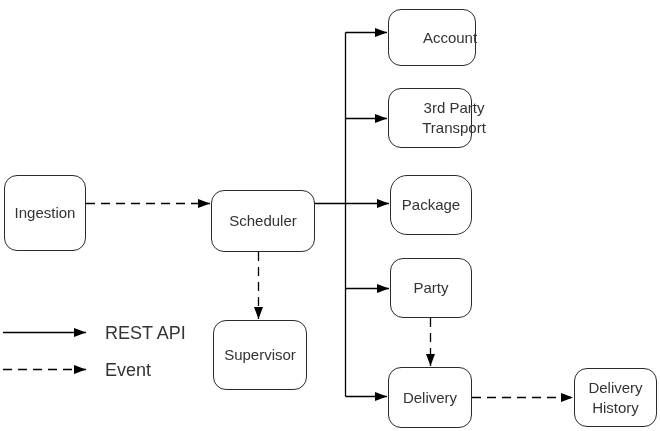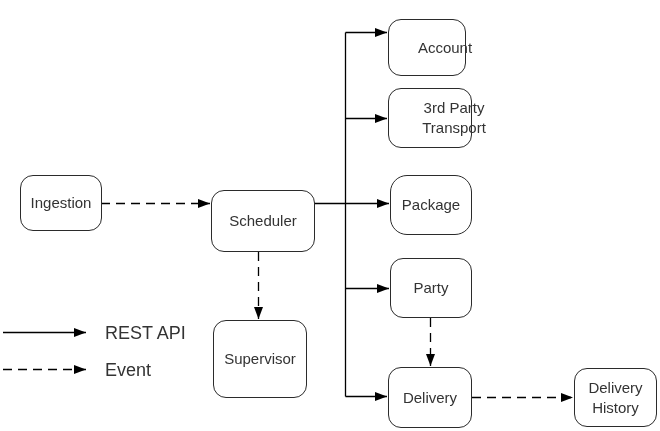--- a/index.html
+++ b/index.html
@@ -25,24 +25,24 @@
     position:absolute;
     box-sizing:border-box;
     background:var(--box-fill);
     border:1px solid var(--box-border);
     border-radius:13px;
     display:flex;align-items:center;justify-content:center;
     text-align:center;
     color:var(--text);
     font-size:15px;line-height:20px;
   }
-  .n-ingestion{left:20px;top:175px;width:82px;height:56px;}
+  .n-ingestion{left:4px;top:175px;width:82px;height:76px;}
   .n-scheduler{left:211px;top:190px;width:104px;height:62px;}
-  .n-supervisor{left:213px;top:320px;width:94px;height:78px;justify-content:center;}
-  .n-account{left:388px;top:19px;width:78px;height:57px;padding-left:36px;}
+  .n-supervisor{left:213px;top:320px;width:94px;height:70px;justify-content:center;}
+  .n-account{left:388px;top:9px;width:88px;height:57px;padding-left:36px;}
   .n-third-party{left:388px;top:88px;width:84px;height:60px;padding-left:48px;}
   .n-package{left:390px;top:175px;width:82px;height:60px;border-radius:17px;}
   .n-drone{left:390px;top:258px;width:82px;height:60px;}
   .n-delivery{left:388px;top:367px;width:84px;height:61px;}
   .n-delivery-history{left:574px;top:368px;width:83px;height:59px;}
   .legend-label{
     position:absolute;
     color:var(--text);
     font-size:18px;line-height:18px;
     white-space:nowrap;

